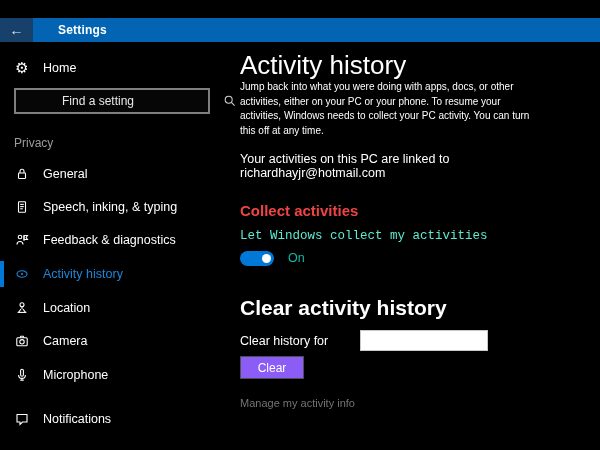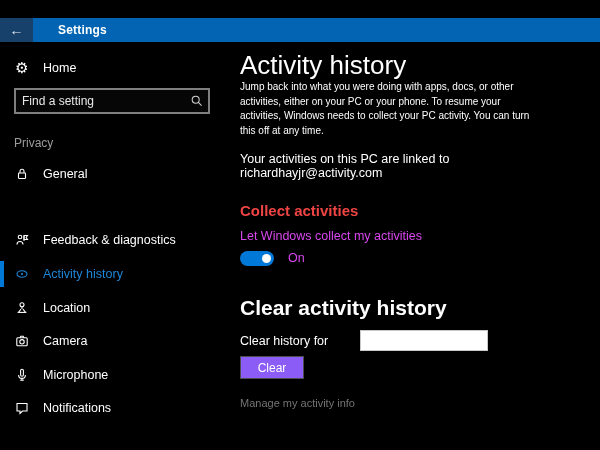--- a/index.html
+++ b/index.html
@@ -26,54 +26,54 @@
     position:absolute; left:0; width:232px; height:26px;
     display:flex; align-items:center; padding-left:14px; gap:13px;
     font-size:12.5px; color:#fff; cursor:default;
   }
   .side-row .ico { width:16px; height:16px; flex:0 0 16px; display:flex; align-items:center; justify-content:center; color:#fff; }
   .side-row svg { stroke:currentColor; fill:none; stroke-width:1.1; }
   .row-home { top:13px; }
   .gear-glyph { font-family:"DejaVu Sans", sans-serif; font-size:15px; line-height:16px; color:#fff; }
   .searchbox {
     position:absolute; left:14px; top:46px; width:196px; height:26px;
-    background:#060606; border:2px solid #7f7f7f; display:flex; align-items:center;
+    background:#060606; border:2px solid #7f7f7f; display:flex; align-items:center;padding-left:40px;
   }
   .searchbox input {
     flex:1; background:transparent; border:none; outline:none; color:#f0f0f0;
     font-size:12px; padding:0 6px; font-family:"Liberation Sans", sans-serif;
   }
   .searchbox input::placeholder { color:#e8e8e8; opacity:1; }
   .search-ico { width:22px; color:#cfcfcf; display:flex; align-items:center; justify-content:center; }
   .section-label { position:absolute; left:14px; top:94px; font-size:12px; color:#9d9d9d; }
   .row-general      { top:119px; }
   .row-speech       { top:152px; }
   .row-feedback     { top:185px; }
   .row-activity     { top:219px; color:#1e86d8; }
   .row-activity .ico{ color:#1e86d8; }
   .row-location     { top:253px; }
   .row-camera       { top:286px; }
   .row-microphone   { top:320px; }
-  .row-notifications{ top:353px; }
+  .row-notifications{ top:364px; }
   .sel-bar { position:absolute; left:0; top:0; width:4px; height:26px; background:#0078d7; }
 
   
   .content { position:absolute; left:240px; top:42px; width:330px; }
   .page-title { font-size:26px; font-weight:300; line-height:30px; margin-top:8px; color:#fff; }
   .page-desc { margin-top:0; width:302px; font-size:10px; line-height:14.5px; color:#fff; }
   .linked { margin-top:14px; width:330px; font-size:12.5px; line-height:14px; color:#fff; }
   .subhead { margin-top:22px; font-size:15px; font-weight:700; color:#ef4444; }
-  .toggle-label { margin-top:10px; font-size:12.5px; color:#d946ef; }
+  .toggle-label { margin-top:10px; font-size:12.5px; color:#5eead4;font-family:Liberation Mono, monospace; }
   .toggle-row { margin-top:7px; height:16px; display:flex; align-items:center; gap:14px; }
   .toggle {
     position:relative; width:34px; height:15px; border-radius:8px;
     background:#0078d7; cursor:default;
   }
   .toggle .knob { position:absolute; right:3px; top:3px; width:9px; height:9px; border-radius:50%; background:#fff; }
-  .toggle-state { font-size:12.5px; color:#d946ef; }
+  .toggle-state { font-size:12.5px; color:#14b8a6; }
   .subhead2 { margin-top:30px; font-size:21px; font-weight:700; color:#fff; }
   .clearfor-row { margin-top:10px; display:flex; align-items:center;gap:24px; }
   .clearfor-label { font-size:12.5px; color:#fff; }
   .period-box { margin-left:8px; width:128px; height:21px; background:#fff; border:1px solid #c8c8c8; }
   .clear-btn {
     margin-top:5px; width:64px; height:23px; background:#8b5cf6; border:1px solid #4d4d4d;
     color:#fff; font-size:12px; font-family:"Liberation Sans", sans-serif;
     display:flex; align-items:center; justify-content:center; cursor:default;
   }
   .manage-link { margin-top:18px; font-size:11px; color:#737373; cursor:default; display:inline-block; }
@@ -112,20 +112,31 @@
     <div class="side-row row-general">
       <span class="ico">
         <svg width="16" height="16" viewBox="0 0 16 16">
             <rect x="4.5" y="7" width="7" height="5.5" rx="0.8"></rect>
             <path d="M6 7 V5.2 a2 2 0 0 1 4 0 V7"></path>
           </svg>
       </span>
       <span>General</span>
     </div>
 
+    <div class="side-row row-speech">
+      <span class="ico">
+        <svg width="16" height="16" viewBox="0 0 16 16">
+            <rect x="4.5" y="2.8" width="7" height="10.5" rx="0.8"></rect>
+            <line x1="6.2" y1="5.4" x2="9.8" y2="5.4"></line>
+            <line x1="6.2" y1="7.6" x2="9.8" y2="7.6"></line>
+            <line x1="6.2" y1="9.8" x2="8.8" y2="9.8"></line>
+          </svg>
+      </span>
+      <span>Speech, inking, &amp; typing</span>
+    </div>
 
     <div class="side-row row-feedback">
       <span class="ico">
         <svg width="16" height="16" viewBox="0 0 16 16">
             <circle cx="6" cy="5" r="1.8"></circle>
             <path d="M3 12.5 a3 3 0 0 1 6 0"></path>
             <path d="M10 3.5 h3.5 l-1.4 2 1.4 2 H10 z"></path>
             <line x1="10" y1="3.5" x2="10" y2="9"></line>
           </svg>
       </span>
@@ -186,21 +197,21 @@
           </svg>
       </span>
       <span>Notifications</span>
     </div>
 
   </div>
 
   <div class="content">
     <div class="page-title">Activity history</div>
     <div class="page-desc">Jump back into what you were doing with apps, docs, or other activities, either on your PC or your phone. To resume your activities, Windows needs to collect your PC activity. You can turn this off at any time.</div>
-    <div class="linked">Your activities on this PC are linked to richardhayjr@activity.com</div>
+    <div class="linked">Your activities on this PC are linked to richardhayjr@hotmail.com</div>
 
     <div class="subhead">Collect activities</div>
     <div class="toggle-label">Let Windows collect my activities</div>
     <div class="toggle-row">
       <div class="toggle">
         <div class="knob"></div>
       </div>
       <span class="toggle-state">On</span>
     </div>
 

